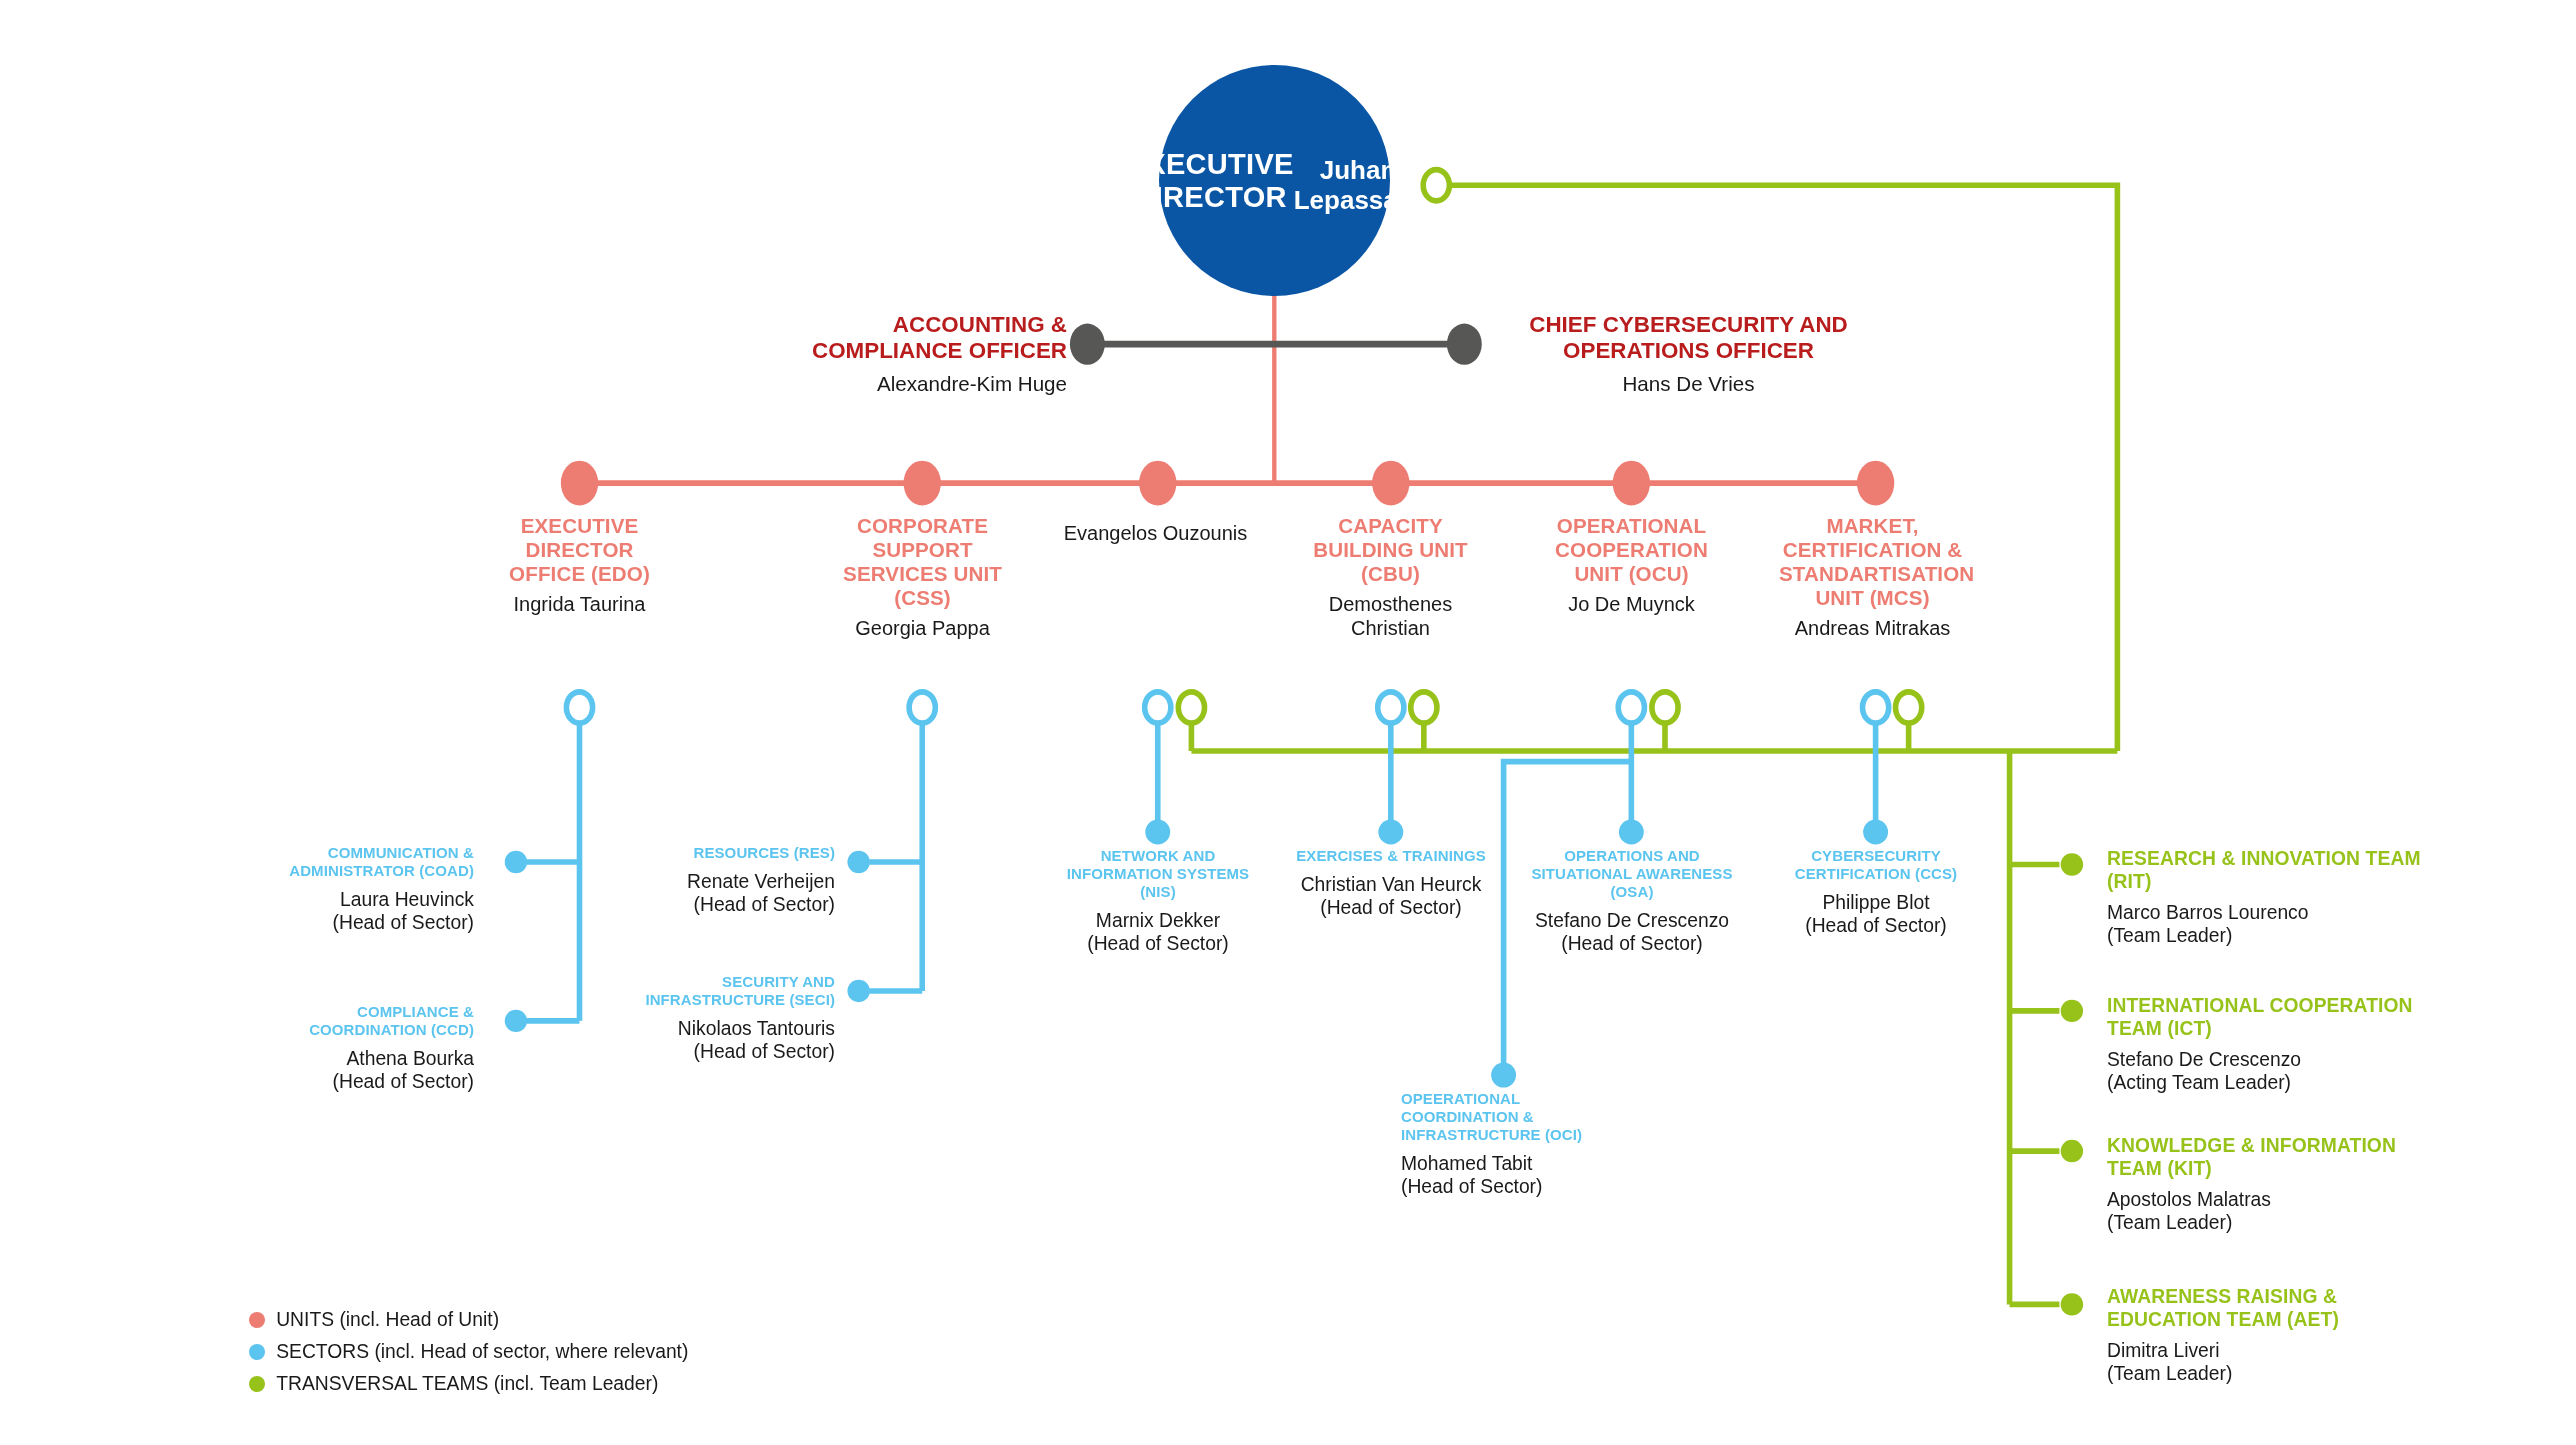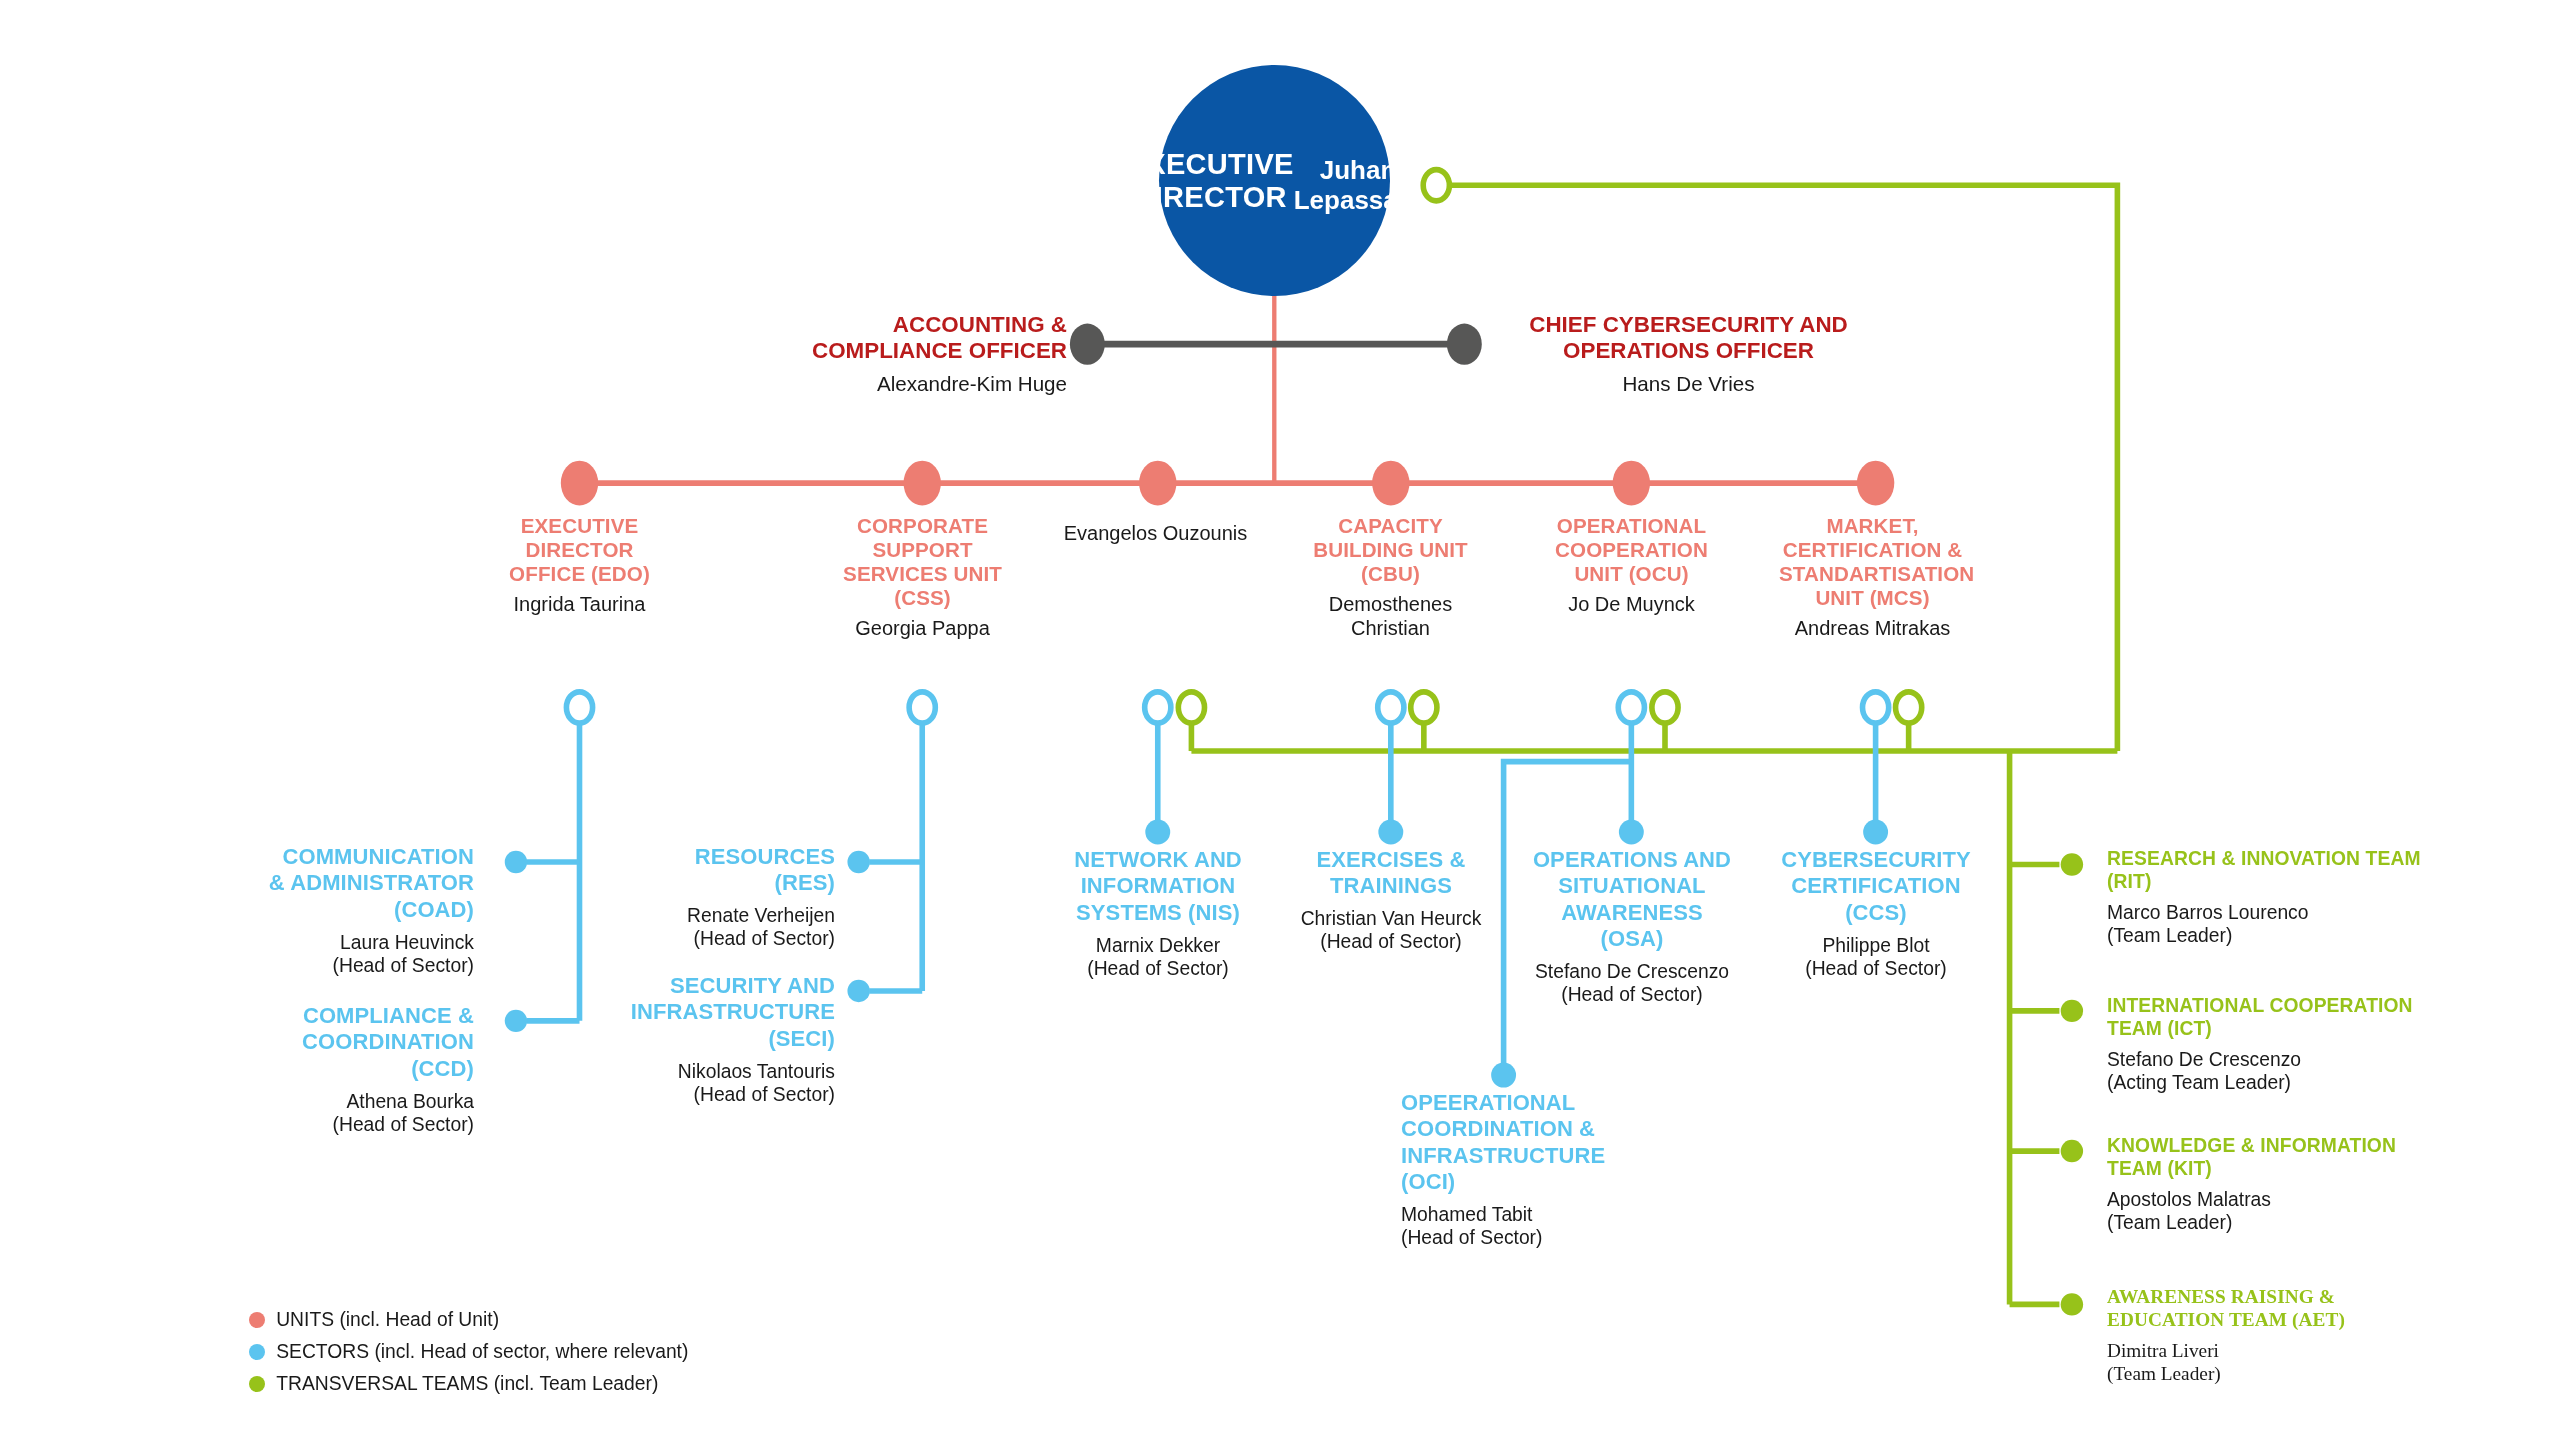--- a/index.html
+++ b/index.html
@@ -18,21 +18,21 @@
 
   .officer{position:absolute;width:349px;line-height:1.18;}
   .officer .o-title{font-size:22.4px;font-weight:bold;color:#b91c1c;}
   .officer .o-name{font-size:20.6px;color:#1a1a1a;margin-top:7.5px;}
 
   .unit{position:absolute;width:187px;text-align:center;}
   .unit .u-title{font-size:20.6px;font-weight:bold;color:#ED7D72;line-height:1.16;letter-spacing:0.1px;}
   .unit .u-name{font-size:20px;color:#1a1a1a;line-height:1.18;margin-top:7.5px;}
 
   .sector{position:absolute;width:206px;}
-  .sector .s-title{font-size:22px;font-weight:bold;color:#5BC4EF;line-height:1.2;letter-spacing:0.1px;}
+  .sector .s-title{font-size:15px;font-weight:bold;color:#5BC4EF;line-height:1.2;letter-spacing:0.1px;}
   .sector .s-name{font-size:19.3px;color:#1a1a1a;line-height:1.2;margin-top:7.5px;}
 
   .team{position:absolute;width:324px;text-align:left;}
   .team .t-title{font-size:19.3px;font-weight:bold;color:#97C21A;line-height:1.2;letter-spacing:0.1px;}
   .team .t-name{font-size:19.3px;color:#1a1a1a;line-height:1.2;margin-top:7.5px;}
 
   .legend{position:absolute;left:249px;top:1309px;}
   .legend-row{display:flex;align-items:center;margin-bottom:10px;}
   .legend-dot{width:16px;height:16px;border-radius:50%;margin-right:11.2px;flex:0 0 auto;}
   .legend-text{font-size:19.3px;color:#1a1a1a;white-space:nowrap;}
@@ -260,21 +260,21 @@
   </div>
 
   <div class="team" style="left:2107px;top:1134px;">
     <div class="t-title">KNOWLEDGE &amp; INFORMATION TEAM (KIT)</div>
     <div class="t-name">
       <span>Apostolos Malatras</span><br>
       <span>(Team Leader)</span>
     </div>
   </div>
 
-  <div class="team" style="left:2107px;top:1285px;font-family:Liberation Serif, serif;">
+  <div class="team" style="left:2107px;top:1285px;">
     <div class="t-title">AWARENESS RAISING &amp; EDUCATION TEAM (AET)</div>
     <div class="t-name">
       <span>Dimitra Liveri</span><br>
       <span>(Team Leader)</span>
     </div>
   </div>
 
   <div class="legend">
     <div class="legend-row">
       <span class="legend-dot" style="background:#ED7D72;"></span>

